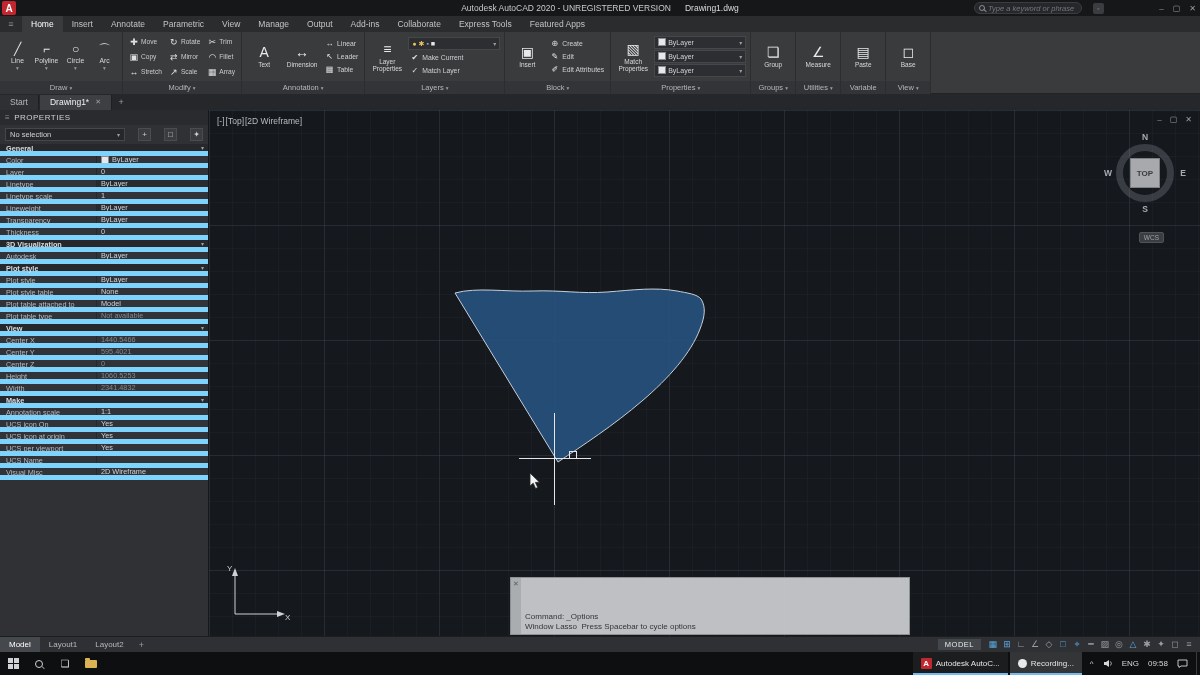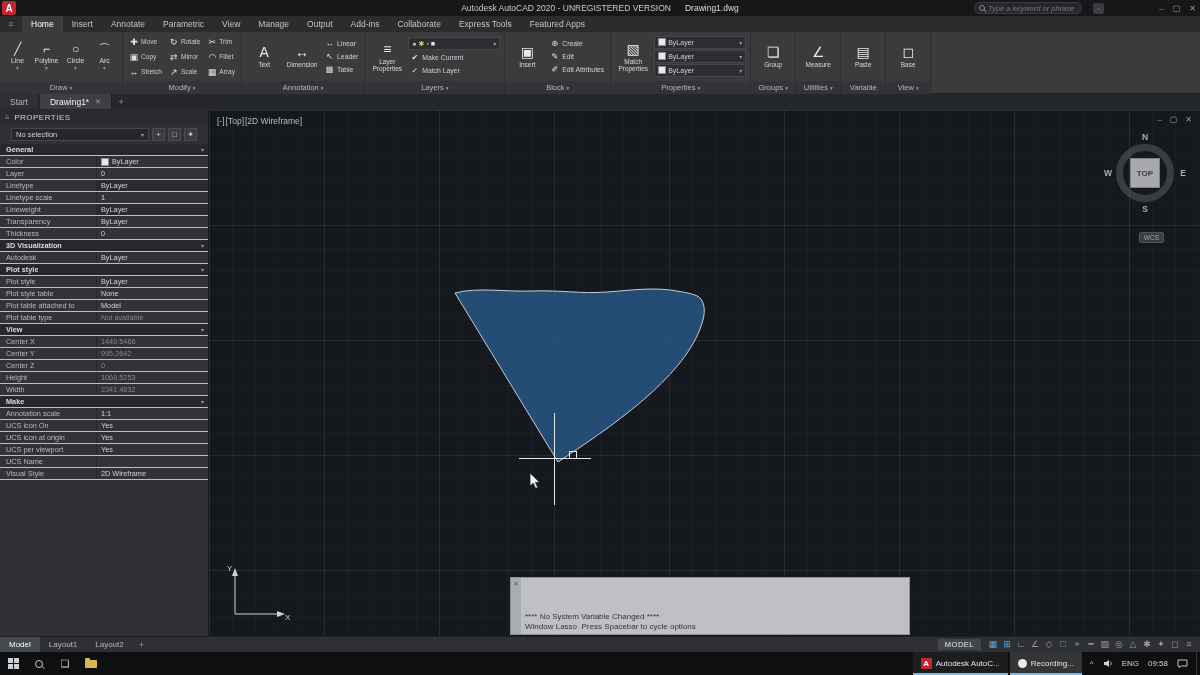--- a/index.html
+++ b/index.html
@@ -45,39 +45,39 @@
   .vstack { display:flex; flex-direction:column; gap:1px; }
   .combo { display:flex; align-items:center; gap:2px; background:#2d2e31; border:1px solid #45474b; height:13px; padding:0 3px; font-size:7px; color:#d0d2d5; min-width:92px; cursor:pointer; }
   .combo::after { content:"▾"; margin-left:auto; font-size:6px; color:#9a9da2; }
   .combo .sw::before { content:""; display:inline-block; width:6px; height:6px; background:#e8e8e8; border:1px solid #8a8d92; }
   .layer-ics { display:flex; gap:2px; font-size:7px; }
   .layer-ics span:nth-child(1){color:#e8c35a;} .layer-ics span:nth-child(2){color:#e8c35a;} .layer-ics span:nth-child(3){color:#9a9da2;} .layer-ics span:nth-child(4){color:#e8e9eb;}
   .mini { display:flex; align-items:center; gap:3px; font-size:6.8px; color:#cfd1d4; height:12px; padding:0 2px; cursor:pointer; }
   .mini .ic { font-size:8px; color:#dfe0e2; width:9px; text-align:center; }
 
   
-  #filetabs { position:absolute; left:0; top:94px; width:1200px; height:16px; background:#26272a; display:flex; align-items:flex-start; }
+  #filetabs { position:absolute; left:0; top:94px; width:1200px; height:16px; background:#26272a; display:flex; align-items:center; }
   .ftab { height:15px; padding:0 10px; display:flex; align-items:center; gap:6px; color:#b5b7ba; font-size:8.5px; background:#2f3033; border-right:1px solid #1e1f21; margin-right:1px; cursor:pointer; }
   .ftab.active { background:#3d3f43; color:#f0f0f0; }
   .ftab .close { font-size:7px; color:#9a9da2; display:none; }
   .ftab.active .close { display:inline; }
   .ftab-add { width:16px; height:15px; display:flex; align-items:center; justify-content:center; color:#9a9da2; cursor:pointer; }
 
   
   #main { position:absolute; left:0; top:110px; width:1200px; height:526px; display:flex; }
 
   
   #palette { width:209px; background:#2f3135; border-right:1px solid #17181a; position:relative; }
   .pal-header { height:15px; display:flex; align-items:center; gap:4px; padding:0 5px; color:#cfd1d4; font-size:8px; letter-spacing:.5px; background:#292b2e; }
   .pal-header .ic { color:#8a8d92; font-size:8px; }
-  .sel-row { display:flex; gap:3px; padding:3px 11px; align-items:center; }
+  .sel-row { display:flex; gap:13px; padding:3px 5px; align-items:center; }
   .sel-dd { flex:1; height:13px; background:#26272a; border:1px solid #45474b; color:#d0d2d5; font-size:7.5px; display:flex; align-items:center; padding:0 4px; cursor:pointer; }
   .sel-dd::after { content:"▾"; margin-left:auto; font-size:6px; color:#9a9da2; }
   .sel-ic { width:13px; height:13px; background:#3a3c3f; border:1px solid #4a4c50; color:#cfd1d4; font-size:8px; display:flex; align-items:center; justify-content:center; cursor:pointer; }
-  .prow { display:flex; height:12px; align-items:center; font-size:7.3px; border-bottom:1px solid #7dd3fc; background:#313338; cursor:default; }
+  .prow { display:flex; height:12px; align-items:flex-start; font-size:7.3px; border-bottom:5px solid #7dd3fc; background:#313338; cursor:default; }
   .prow .plabel { width:96px; padding-left:6px; color:#b6b9bd; overflow:hidden; white-space:nowrap; }
   .prow .pval { flex:1; padding-left:4px; color:#cfd2d6; border-left:1px solid #27282b; height:100%; display:flex; align-items:center; overflow:hidden; white-space:nowrap; }
   .prow .chev { display:none; margin-left:auto; margin-right:4px; color:#9a9da2; font-size:6px; }
   .prow.header { background:#26282c; }
   .prow.header .plabel { width:auto; color:#dadcdf; font-weight:bold; }
   .prow.header .chev { display:block; }
   .prow.muted .pval { color:#84878c; }
   .prow.swatch .pval::before { content:""; width:6px; height:6px; background:#e8e8e8; border:1px solid #8a8d92; margin-right:3px; display:inline-block; }
   .prow.box .pval { background:#2a2b2e; }
 
@@ -588,21 +588,21 @@
         </div>
 
         <div class="prow row muted">
           <span class="plabel">Center X</span>
           <span class="pval">1440.5466</span>
 
         </div>
 
         <div class="prow row muted">
           <span class="plabel">Center Y</span>
-          <span class="pval">995.2642</span>
+          <span class="pval">595.4021</span>
 
         </div>
 
         <div class="prow row muted">
           <span class="plabel">Center Z</span>
           <span class="pval">0</span>
 
         </div>
 
         <div class="prow row muted">
@@ -647,21 +647,21 @@
 
         </div>
 
         <div class="prow row">
           <span class="plabel">UCS Name</span>
           <span class="pval"></span>
 
         </div>
 
         <div class="prow row">
-          <span class="plabel">Visual Style</span>
+          <span class="plabel">Visual Misc</span>
           <span class="pval">2D Wireframe</span>
 
         </div>
       </div>
   </div>
 
   <div id="canvas">
 
     <svg id="lasso" viewBox="0 0 991 526">
       <path d="M246,183 C268,177 296,182 324,181 C352,180 372,184 398,182 C424,180 446,177 468,181 C478,183 488,184 492,189 C497,197 496,206 491,219 C482,243 460,268 433,291 C405,315 373,336 349,352 Z" fill="#26527f" fill-opacity="0.9" stroke="#c7cfd8" stroke-width="1"></path>
@@ -706,21 +706,21 @@
       <text x="66" y="58" font-size="8" fill="#cfd3d8">X</text>
     </svg>
 
     <div id="cmdwin">
       <div class="cmd-side">
         <span>✕</span>
       </div>
       <div class="cmd-main">
         <div class="cmd-hist">
           
-        <div>**** No System Variable Changed ****</div><div>Window Lasso  Press Spacebar to cycle options</div></div>
+        <div>Command: _Options</div><div>Window Lasso  Press Spacebar to cycle options</div></div>
 
       </div>
     </div>
 
   </div>
 </div>
 
 <div id="bottombar">
   <div class="ltabs">
 

